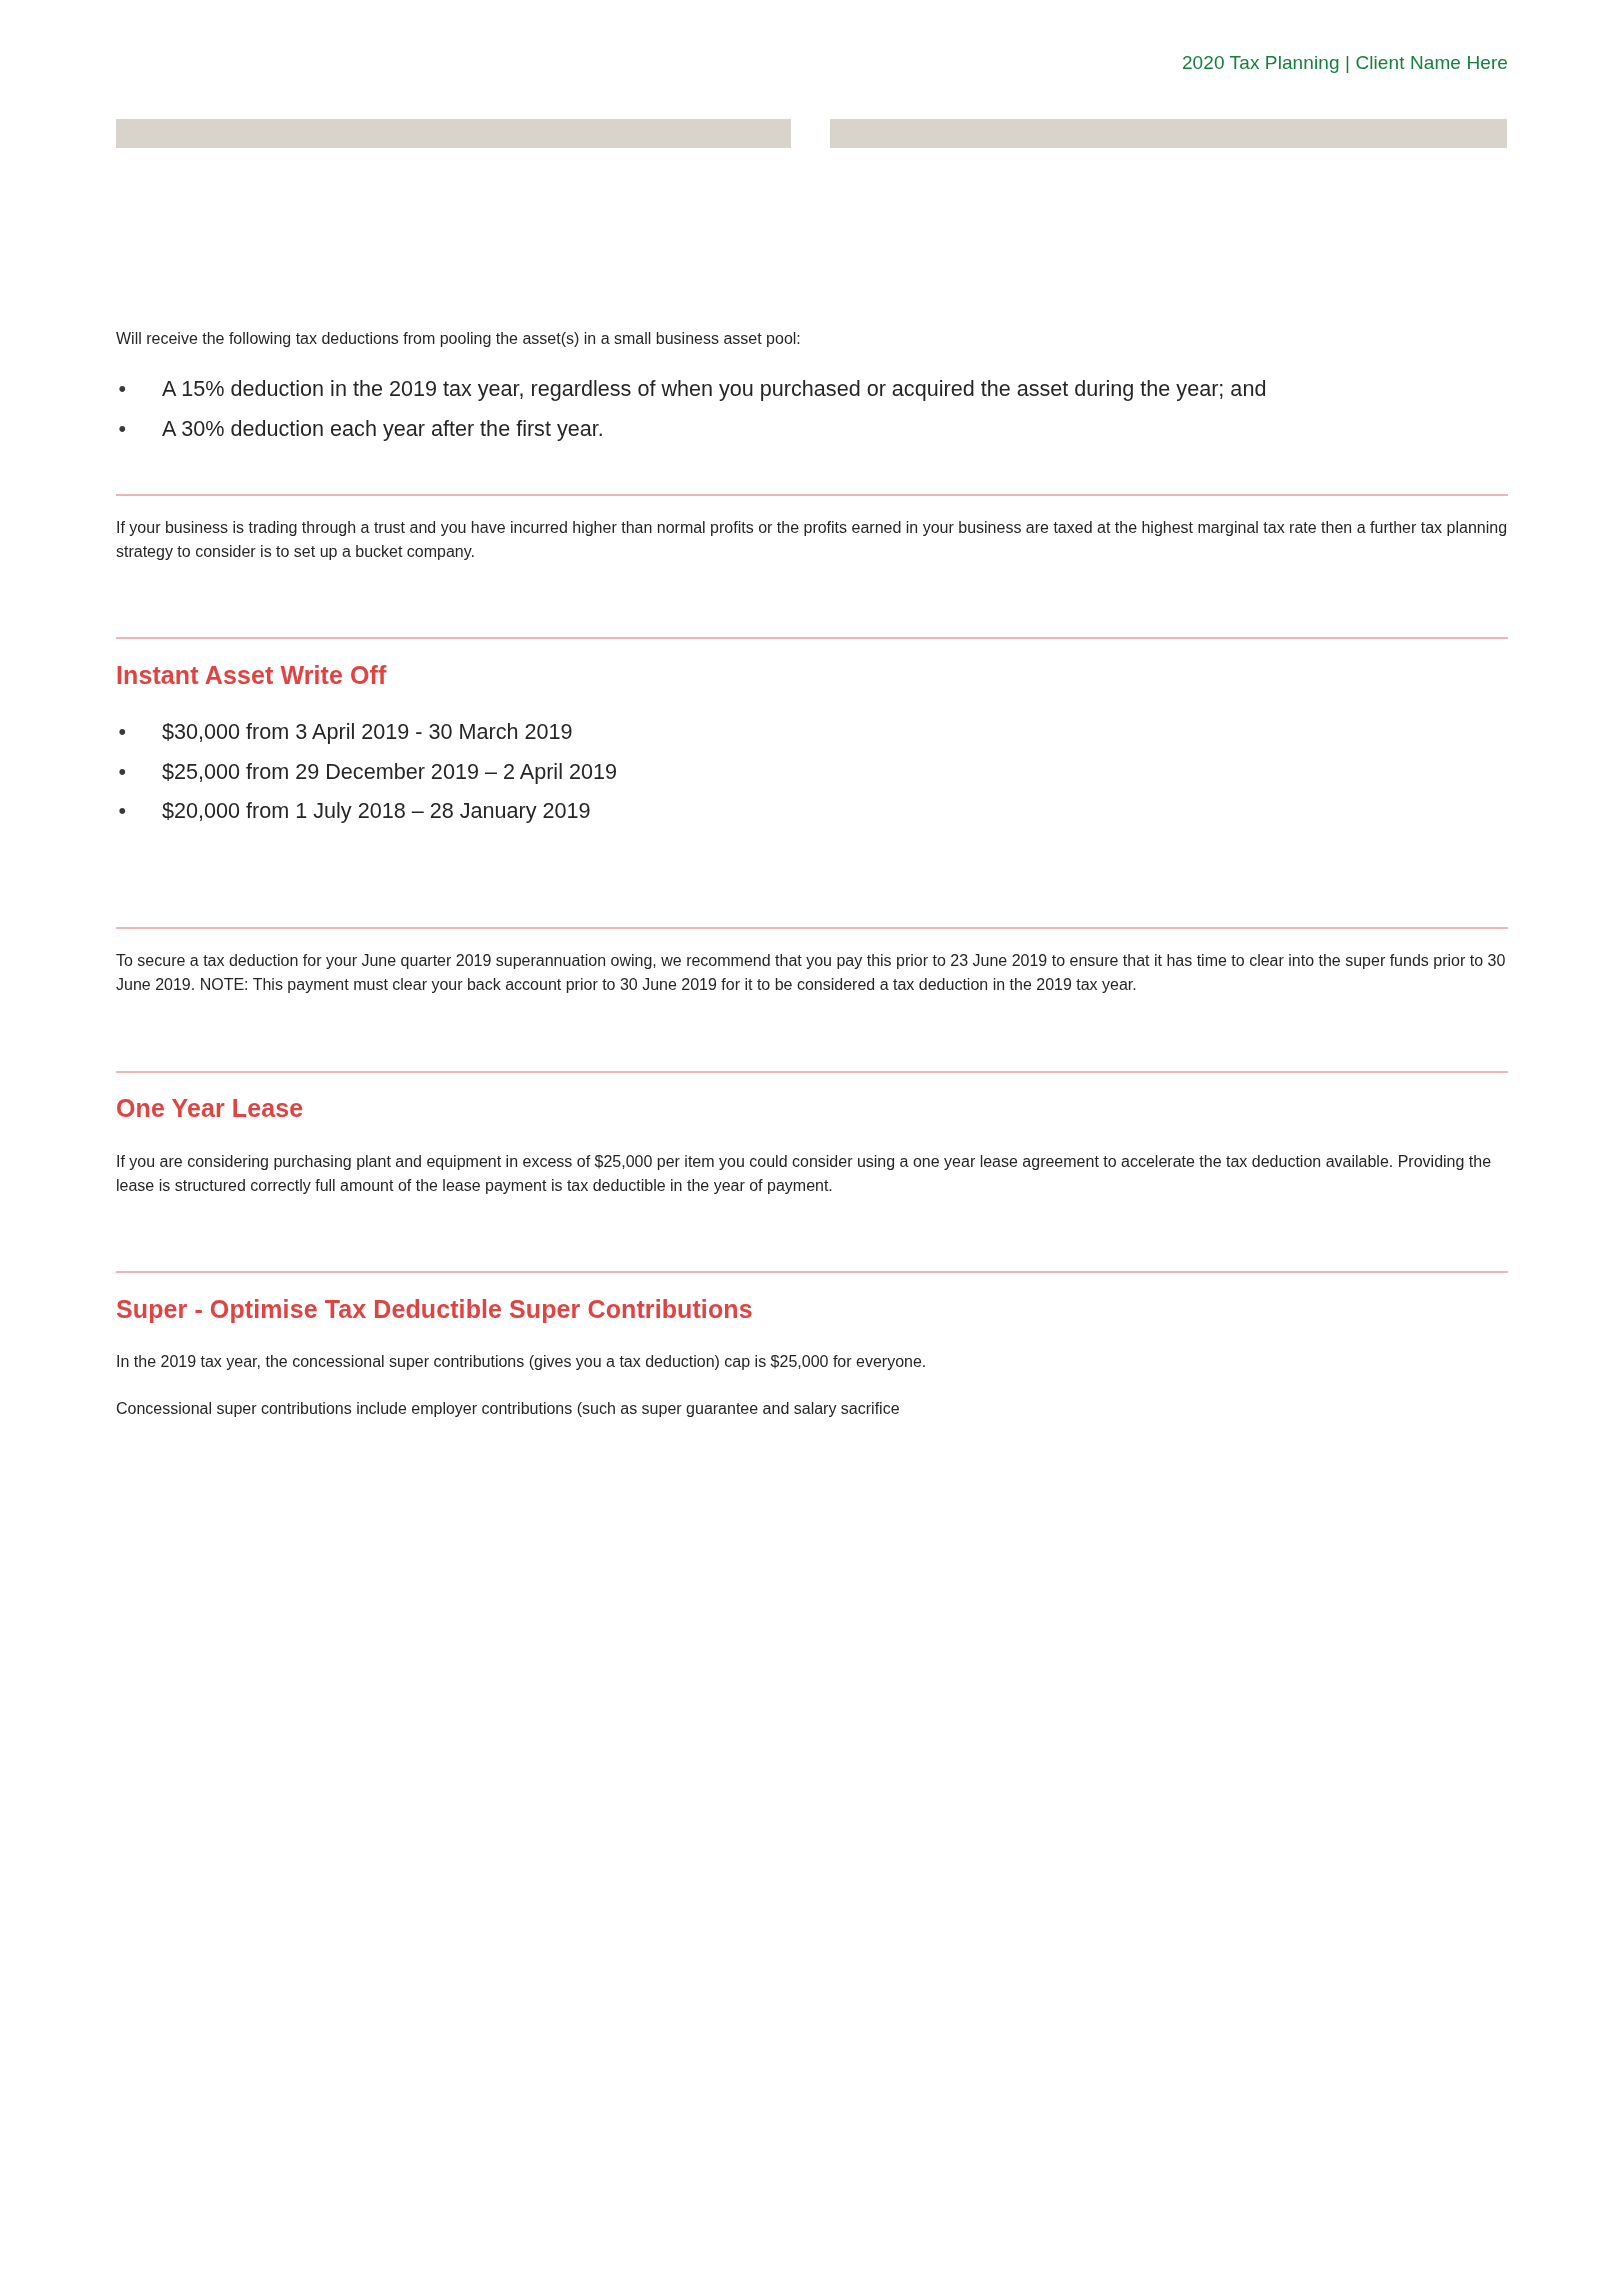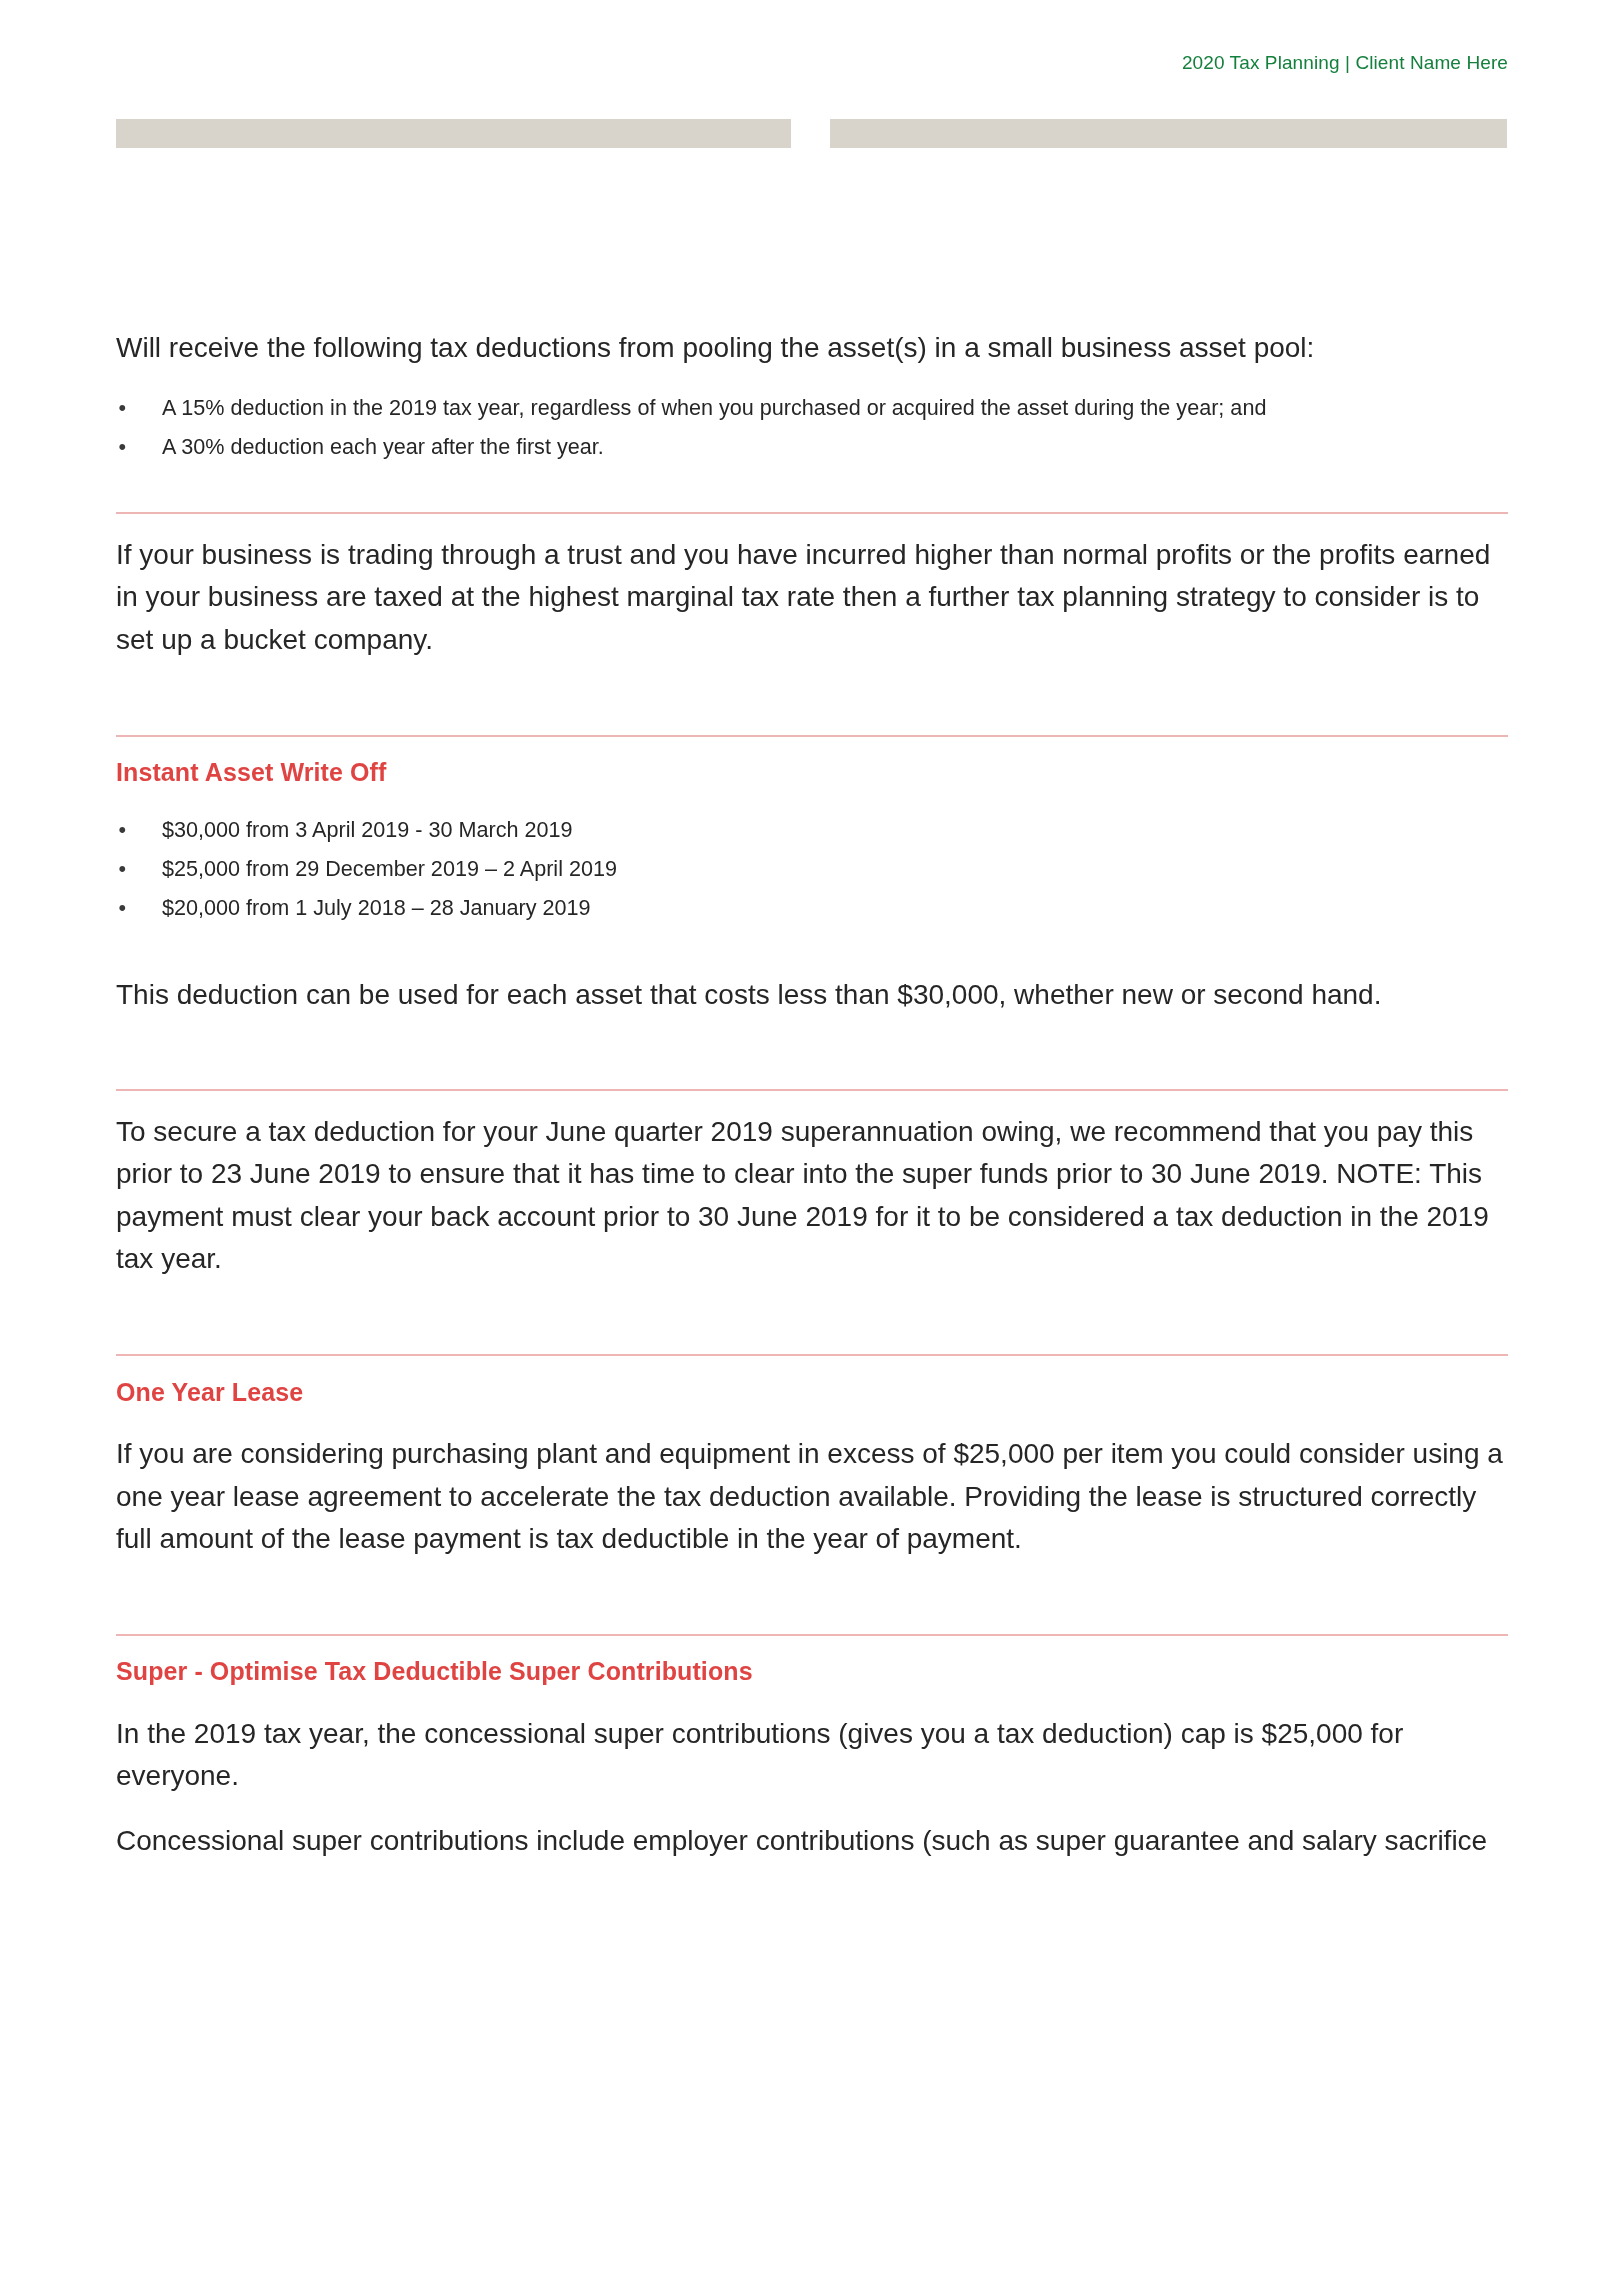--- a/index.html
+++ b/index.html
@@ -53,21 +53,21 @@
   
   .content {
     position: absolute;
     top: 327px;
     left: 116px;
     width: 1392px;
   }
 
   p.body-text {
     margin: 0 0 22px 0;
-    font-size: 28px;
+    font-size: 16px;
     line-height: 1.52;
     color: #262626;
     font-weight: 400;
   }
   p.body-text.tight { margin-bottom: 0; }
 
   
   ul.bullets {
     list-style: none;
     margin: 15.7px 0 19.6px 0;
@@ -162,21 +162,20 @@
           <span>$25,000 from 29 December 2019 – 2 April 2019</span>
         </li>
         <li>
           <span class="bullet-dot">•</span>
           <span>$20,000 from 1 July 2018 – 28 January 2019</span>
         </li>
       </ul>
 
       <div class="spacer-sm"></div>
 
-      <p class="body-text">This deduction can be used for each asset that costs less than $30,000, whether new or second hand.</p>
     </div>
 
     <div class="spacer-md"></div>
 
     <div class="section">
       <hr class="section-rule">
       <p class="body-text">To secure a tax deduction for your June quarter 2019 superannuation owing, we recommend that you pay this prior to 23 June 2019 to ensure that it has time to clear into the super funds prior to 30 June 2019. NOTE: This payment must clear your back account prior to 30 June 2019 for it to be considered a tax deduction in the 2019 tax year.</p>
     </div>
 
     <div class="spacer-md"></div>

